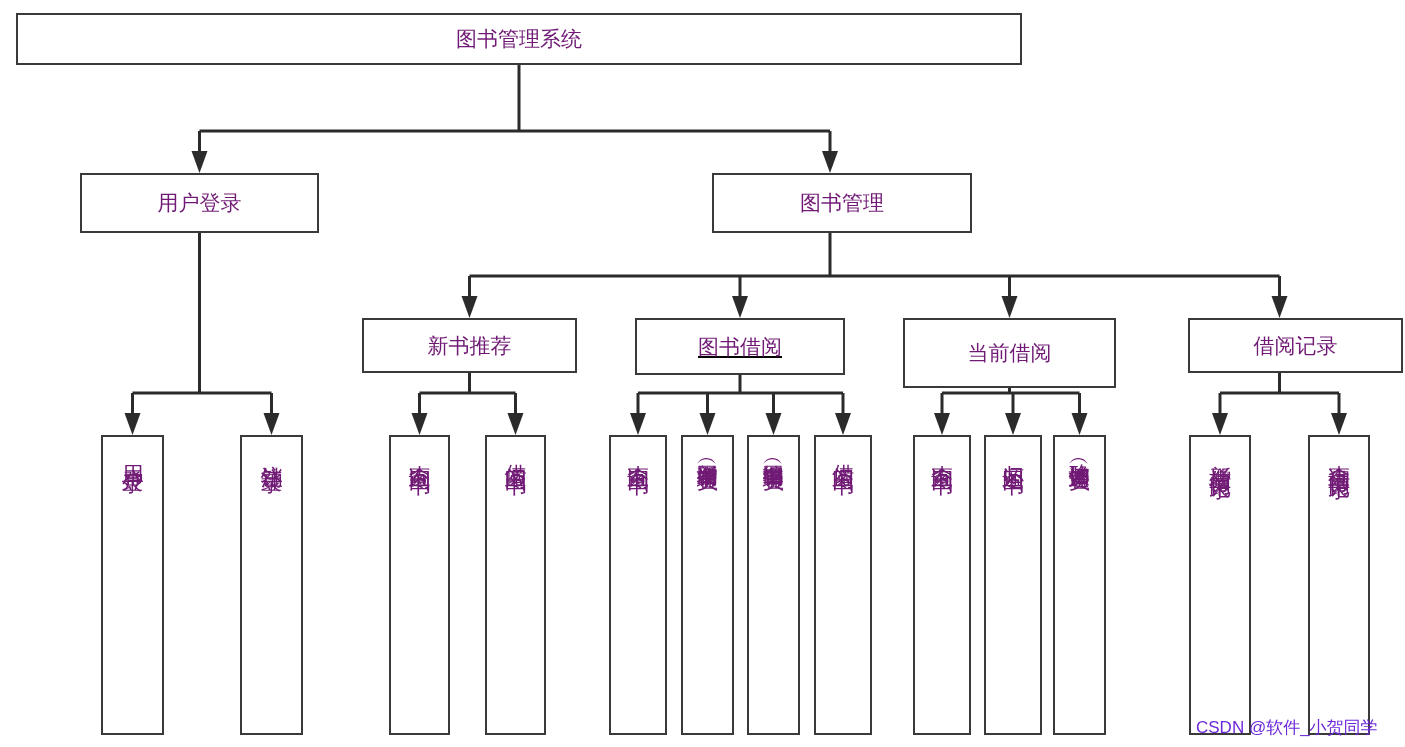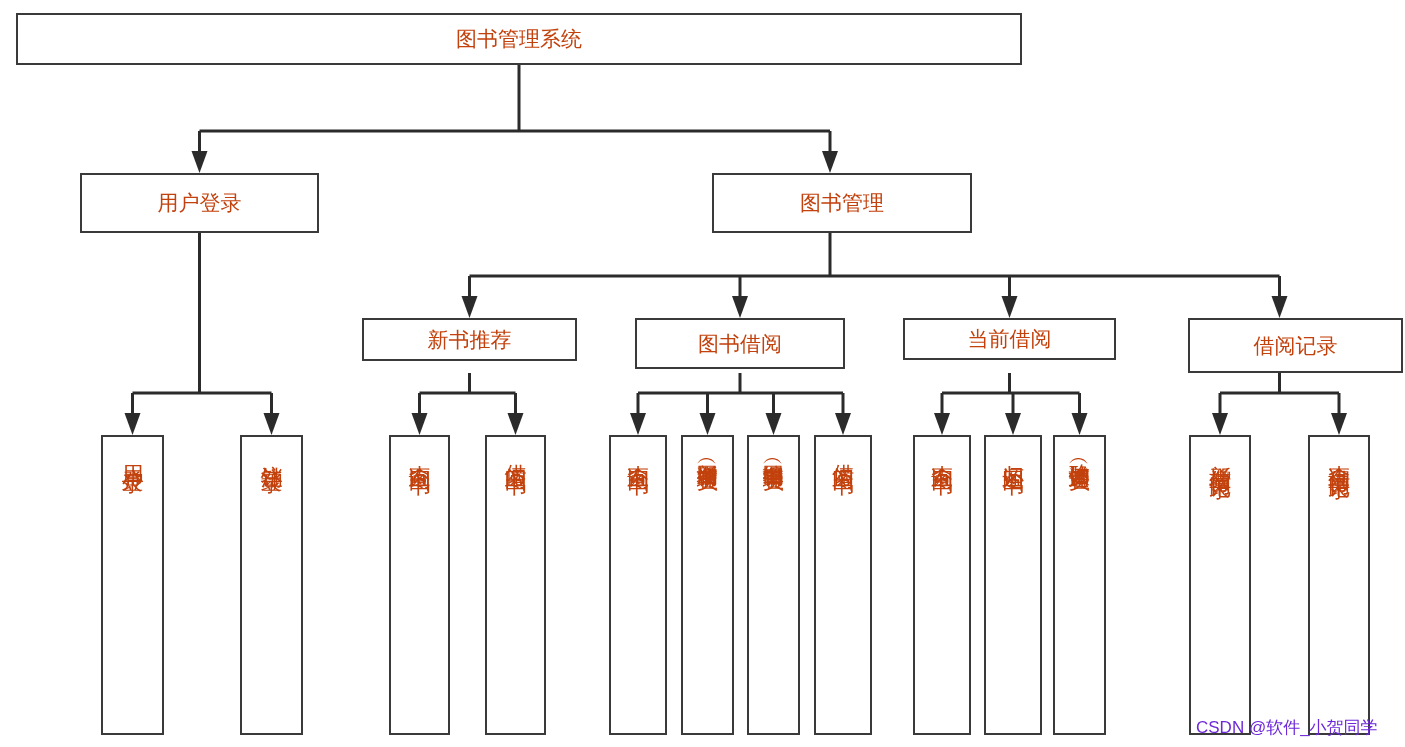--- a/index.html
+++ b/index.html
@@ -26,21 +26,21 @@
     position: absolute;
     box-sizing: border-box;
     background: #ffffff;
     border: 2px solid #3a3a3a;
     display: flex;
     align-items: center;
     justify-content: center;
     overflow: hidden;
   }
   .node-label {
-    color: #c2410c;
+    color: #701a75;
     text-align: right;
     line-height: 1.12;
     white-space: pre;
   }
   .node.horizontal .node-label {
     writing-mode: horizontal-tb;
     font-size: 21px;
   }
   .node.vertical {
     align-items: flex-start;
@@ -126,27 +126,27 @@
   <div id="nodes">
       <div class="node horizontal" style="left: 16px; top: 13px; width: 1006px; height: 52px;">
         <span class="node-label">图书管理系统</span>
       </div>
       <div class="node horizontal" style="left: 80px; top: 173px; width: 239px; height: 60px;">
         <span class="node-label">用户登录</span>
       </div>
       <div class="node horizontal" style="left: 712px; top: 173px; width: 260px; height: 60px;">
         <span class="node-label">图书管理</span>
       </div>
-      <div class="node horizontal" style="left: 362px; top: 318px; width: 215px; height: 43px;">
+      <div class="node horizontal" style="left: 362px; top: 318px; width: 215px; height: 55px;">
         <span class="node-label">新书推荐</span>
       </div>
-      <div class="node horizontal" style="left: 635px; top: 318px; width: 210px; height: 51px;">
+      <div class="node horizontal" style="left: 635px; top: 318px; width: 210px; height: 57px; text-decoration: underline;">
         <span class="node-label">图书借阅</span>
       </div>
-      <div class="node horizontal" style="left: 903px; top: 318px; width: 213px; height: 42px;">
+      <div class="node horizontal" style="left: 903px; top: 318px; width: 213px; height: 70px;">
         <span class="node-label">当前借阅</span>
       </div>
       <div class="node horizontal" style="left: 1172px; top: 318px; width: 215px; height: 55px; margin-left: 16px;">
         <span class="node-label">借阅记录</span>
       </div>
       <div class="node vertical" style="left: 101px; top: 435px; width: 63px; height: 300px;">
         <span class="node-label">用户登录</span>
       </div>
       <div class="node vertical" style="left: 240px; top: 435px; width: 63px; height: 300px;">
         <span class="node-label">注销登录</span>

